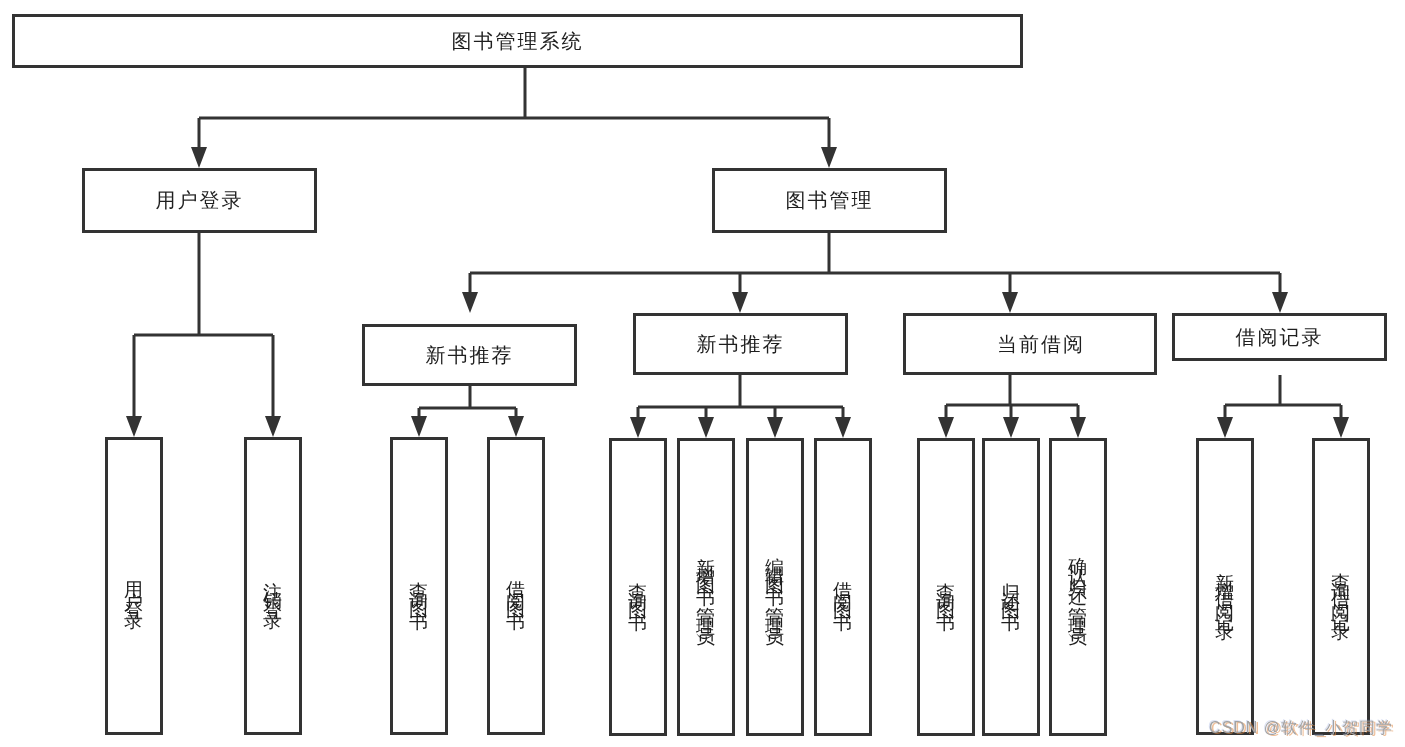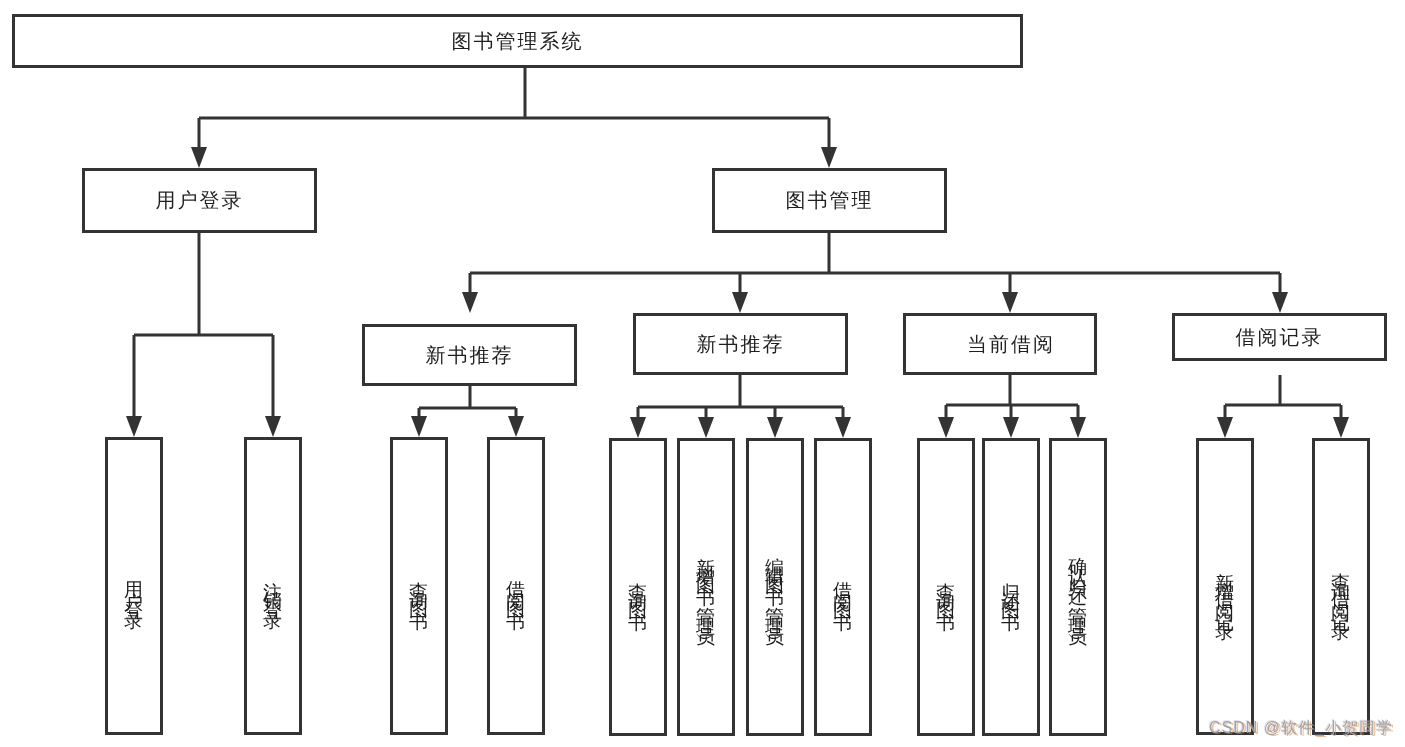--- a/index.html
+++ b/index.html
@@ -118,21 +118,21 @@
       M1333 417 L1349 417 L1341 438 Z"></path>
   </svg>
 
   <div class="node hnode" style="left:12px; top:14px; width:1011px; height:54px;">图书管理系统</div>
 
   <div class="node hnode" style="left:82px; top:168px; width:235px; height:65px;">用户登录</div>
   <div class="node hnode" style="left:712px; top:168px; width:235px; height:65px;">图书管理</div>
 
   <div class="node hnode" style="left:362px; top:324px; width:215px; height:62px;">新书推荐</div>
   <div class="node hnode" style="left:633px; top:313px; width:215px; height:62px;">新书推荐</div>
-  <div class="node hnode" style="left:903px; top:313px; width:194px; height:62px;padding-left:22px;">当前借阅</div>
+  <div class="node hnode" style="left:903px; top:313px; width:254px; height:62px;padding-left:22px;">当前借阅</div>
   <div class="node hnode" style="left:1172px; top:313px; width:215px; height:48px;">借阅记录</div>
 
   <div class="node vnode" style="left:105px; top:437px; width:58px; height:298px;">用户登录</div>
   <div class="node vnode" style="left:244px; top:437px; width:58px; height:298px;">注销登录</div>
 
   <div class="node vnode" style="left:390px; top:437px; width:58px; height:298px;">查询图书</div>
   <div class="node vnode" style="left:487px; top:437px; width:58px; height:298px;">借阅图书</div>
 
   <div class="node vnode" style="left:609px; top:438px; width:58px; height:298px;">查询图书</div>
   <div class="node vnode" style="left:677px; top:438px; width:58px; height:298px;">新增图书（管理员）</div>

